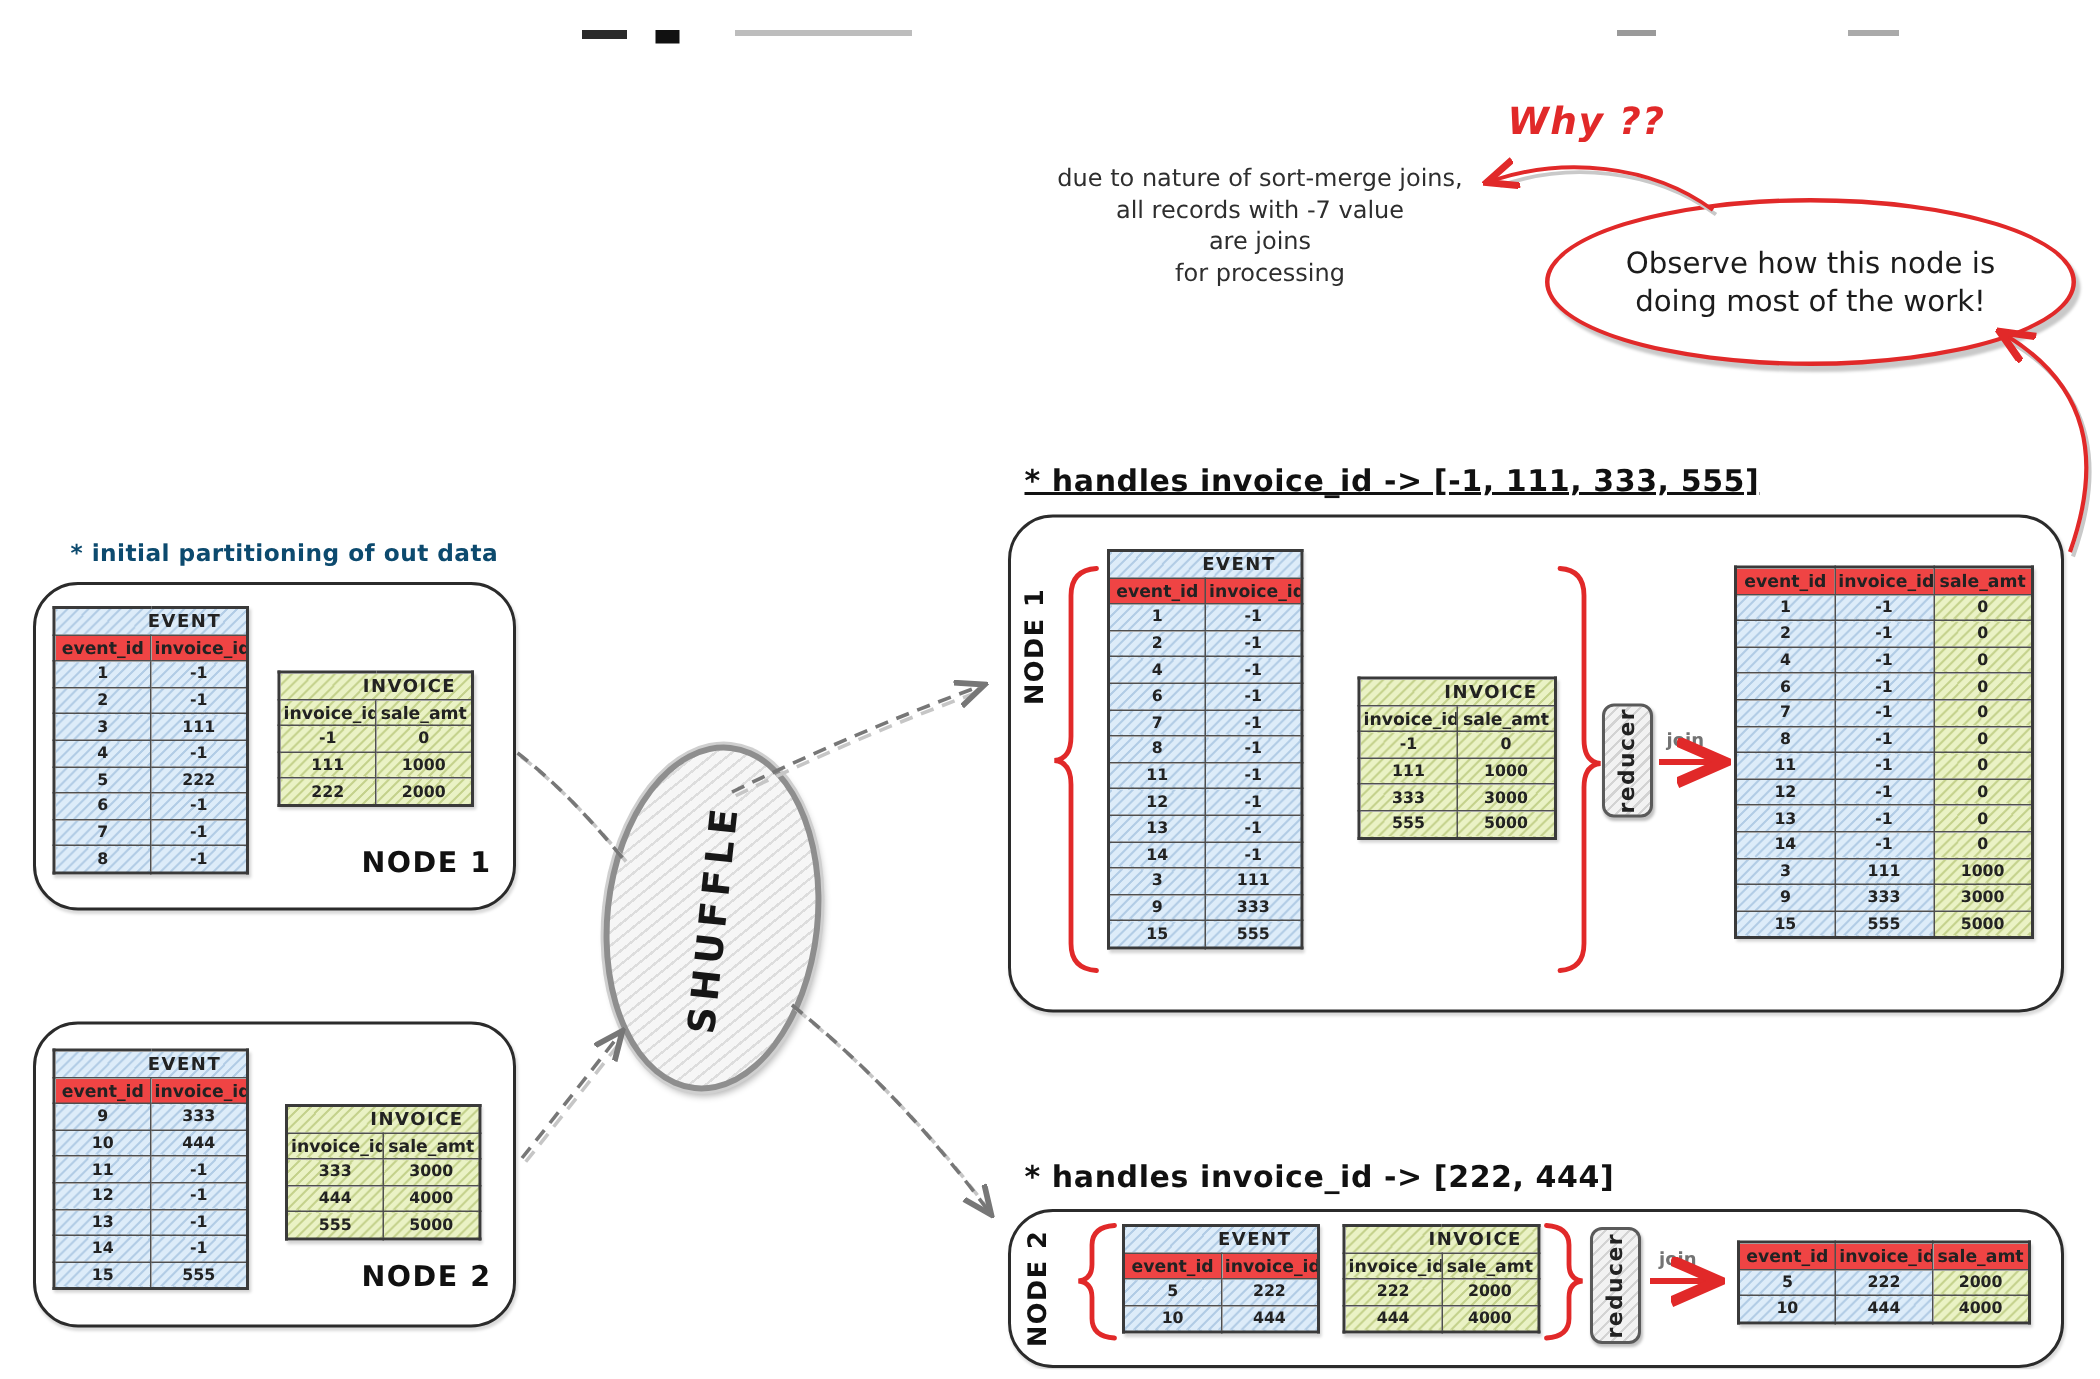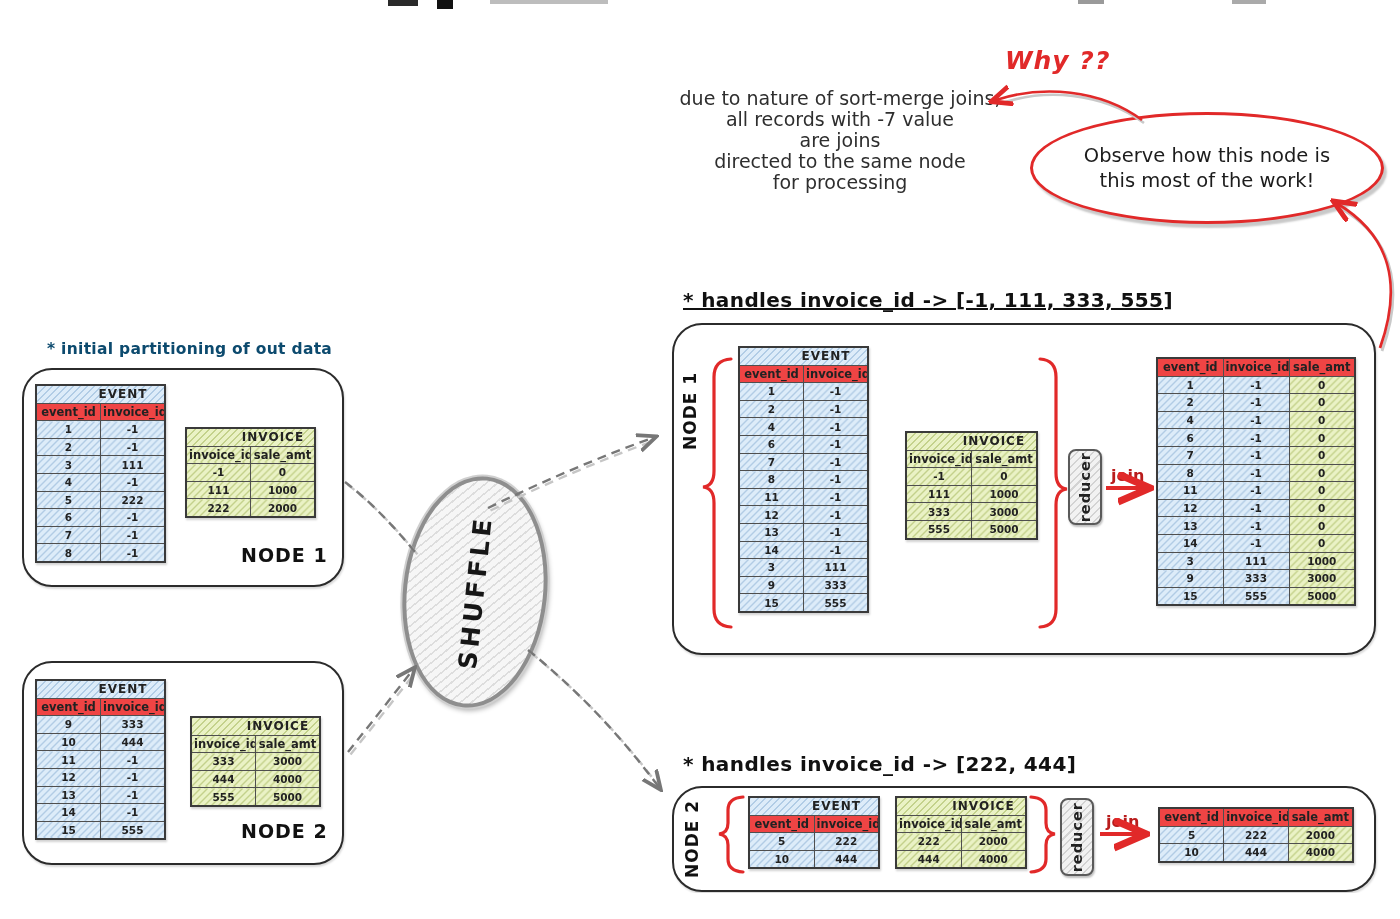--- a/index.html
+++ b/index.html
@@ -1,17 +1,17 @@
 <!DOCTYPE html>
 <html><head>
 <meta charset="utf-8">
 <style>
   html,body{margin:0;padding:0;background:#fff;}
   #canvas{position:relative;width:1400px;height:893px;background:#ffffff;overflow:hidden;
-          font-family:"DejaVu Sans",sans-serif;color:#222;}
+          font-family:"DejaVu Sans",sans-serif;color:#222;margin-top:20px;}
 
   
   .node-box{position:absolute;background:#fff;border:2.5px solid #2b2b2b;border-radius:30px;
             box-shadow:1px 2px 2px rgba(0,0,0,0.15);}
 
   
   .dtable{border-collapse:collapse;table-layout:fixed;position:absolute;
           font-family:"DejaVu Sans",sans-serif;box-shadow:1px 2px 2px rgba(0,0,0,0.18);}
   .dtable th,.dtable td{border:1px solid #4f4f4f;text-align:center;height:16.6px;
           padding:0 2px;font-weight:bold;font-size:10.5px;color:#222;overflow:hidden;white-space:nowrap;}
@@ -22,66 +22,65 @@
   .green td,.green .tt,.green tr[data-name=table-header-row] th{background:repeating-linear-gradient(135deg,rgba(150,170,70,0.45) 0 1.4px,rgba(0,0,0,0) 1.4px 5px),#eaf2c5;}
   .blue td.g{background:repeating-linear-gradient(135deg,rgba(150,170,70,0.45) 0 1.4px,rgba(0,0,0,0) 1.4px 5px),#eaf2c5;}
   .blue th.g{background:repeating-linear-gradient(135deg,rgba(150,170,70,0.30) 0 1.4px,rgba(0,0,0,0) 1.4px 5px),#f2f7d9;}
 
   
   .section-title{position:absolute;font-weight:bold;font-size:15.5px;color:#0c4a6e;letter-spacing:0.3px;}
   .handles-title{position:absolute;font-weight:bold;font-size:20px;color:#111;letter-spacing:0.4px;}
   .node-label{position:absolute;font-weight:bold;font-size:19px;color:#111;letter-spacing:1px;}
   .vert-label{position:absolute;font-weight:bold;font-size:17px;color:#111;letter-spacing:1px;
               writing-mode:vertical-rl;transform:rotate(180deg);}
-  .join-label{position:absolute;font-weight:bold;font-size:16px;color:#b91c1c;}
+  .join-label{position:absolute;font-weight:bold;font-size:12px;color:#737373;}
 
   
   #shuffle{position:absolute;left:403px;top:476px;width:136px;height:224px;border-radius:50%;
            border:4px solid #8e8e8e;box-shadow:0 0 0 2px #cfcfcf,2px 3px 5px rgba(0,0,0,0.3);
            background:repeating-linear-gradient(135deg,rgba(0,0,0,0.10) 0 1.6px,rgba(0,0,0,0) 1.6px 7px),#f6f6f6;
            transform:rotate(6deg);display:flex;align-items:center;justify-content:center;}
   #shuffle span{writing-mode:vertical-rl;transform:rotate(180deg);font-weight:bold;font-size:25px;
            letter-spacing:4px;color:#161616;}
 
   
   .reducer{position:absolute;width:30px;border:2px solid #5a5a5a;border-radius:8px;
            background:repeating-linear-gradient(135deg,rgba(0,0,0,0.13) 0 1.5px,rgba(0,0,0,0) 1.5px 5.5px),#f2f2f2;
            display:flex;align-items:center;justify-content:center;box-shadow:1px 2px 2px rgba(0,0,0,0.25);}
   .reducer span{writing-mode:vertical-rl;transform:rotate(180deg);font-weight:bold;font-size:14.5px;
            letter-spacing:1px;color:#222;}
 
   
   #why-label{position:absolute;left:1005px;top:46px;font-weight:bold;font-style:italic;
              font-size:25px;color:#e12929;letter-spacing:1px;}
   #explanation{position:absolute;left:655px;top:88px;width:370px;text-align:center;
-             font-size:19px;line-height:21px;color:#2e2e2e;}
+             font-size:16px;line-height:21px;color:#2e2e2e;}
   #observe-ellipse{position:absolute;left:1030px;top:112px;width:348px;height:106px;border-radius:50%;
              border:3.5px solid #e12929;background:#fff;box-shadow:3px 4px 2px #c9c9c9;
              display:flex;flex-direction:column;align-items:center;justify-content:center;
              font-size:19.5px;line-height:25px;color:#1c1c1c;}
 
   svg.overlay{position:absolute;left:0;top:0;width:1400px;height:919px;pointer-events:none;}
   .frag{position:absolute;}
 </style>
 </head>
 <body>
 
 <div id="canvas" data-name="diagram-canvas">
 
   <div id="why-label" data-name="why-annotation">Why ??</div>
   <div id="explanation" data-name="explanation-text">
       <div data-name="text-line">due to nature of sort-merge joins,</div>
       <div data-name="text-line">all records with -7 value</div>
       <div data-name="text-line">are joins</div>
-      <div data-name="text-line">directed to the same node</div>
       <div data-name="text-line">for processing</div>
     </div>
   <div id="observe-ellipse" data-name="observe-callout-ellipse">
       <div data-name="text-line">Observe how this node is</div>
-      <div data-name="text-line">this most of the work!</div>
+      <div data-name="text-line">doing most of the work!</div>
     </div>
 
   <div class="section-title" style="left:47px;top:340px;" data-name="initial-partitioning-title">* initial partitioning of out data</div>
 
   <div class="node-box" style="left:22px;top:368px;width:318px;height:215px;" data-name="left-node1-box"></div>
   <table class="dtable blue" style="left:35px;top:384px;width:131px;" data-name="left-node1-event-table">
       <tbody>
         <tr data-name="table-title-row">
           <th class="tt" colspan="2" data-name="table-title">EVENT</th>
         </tr>

